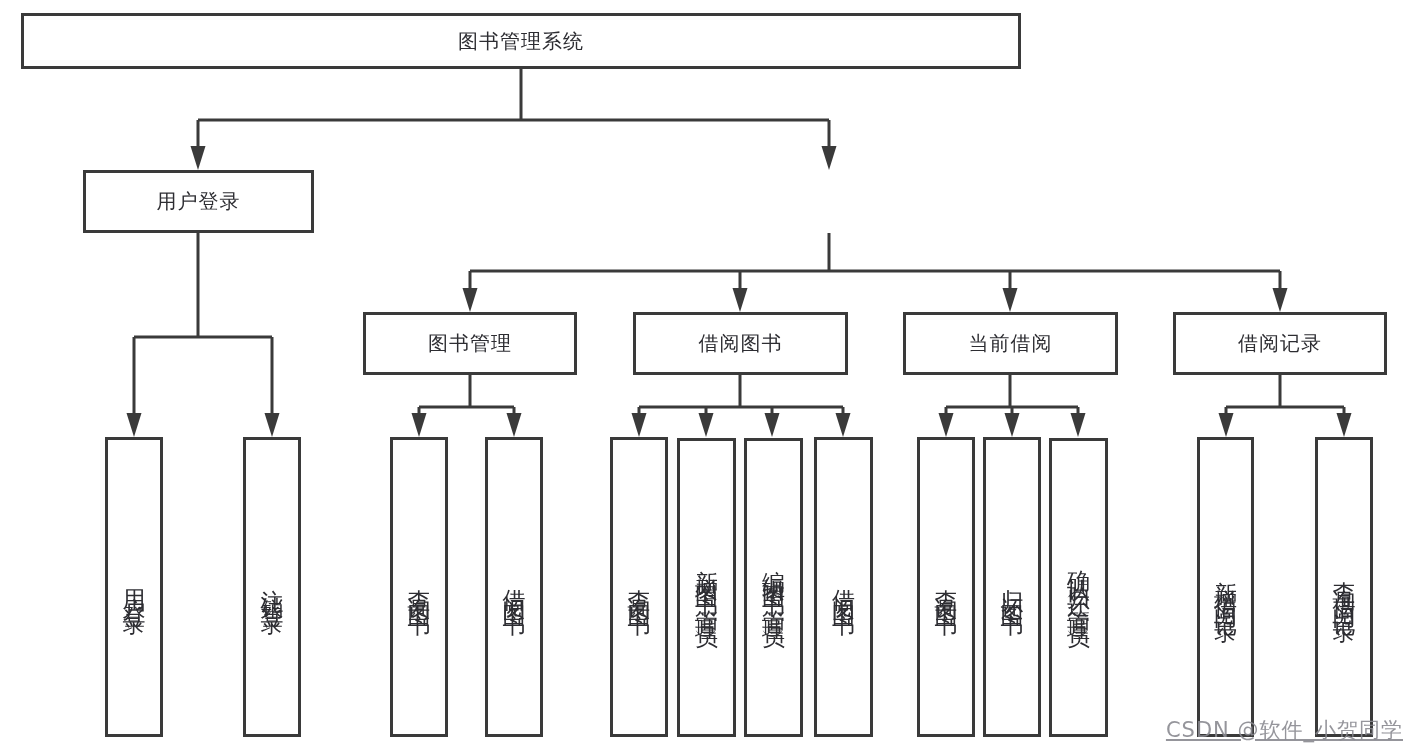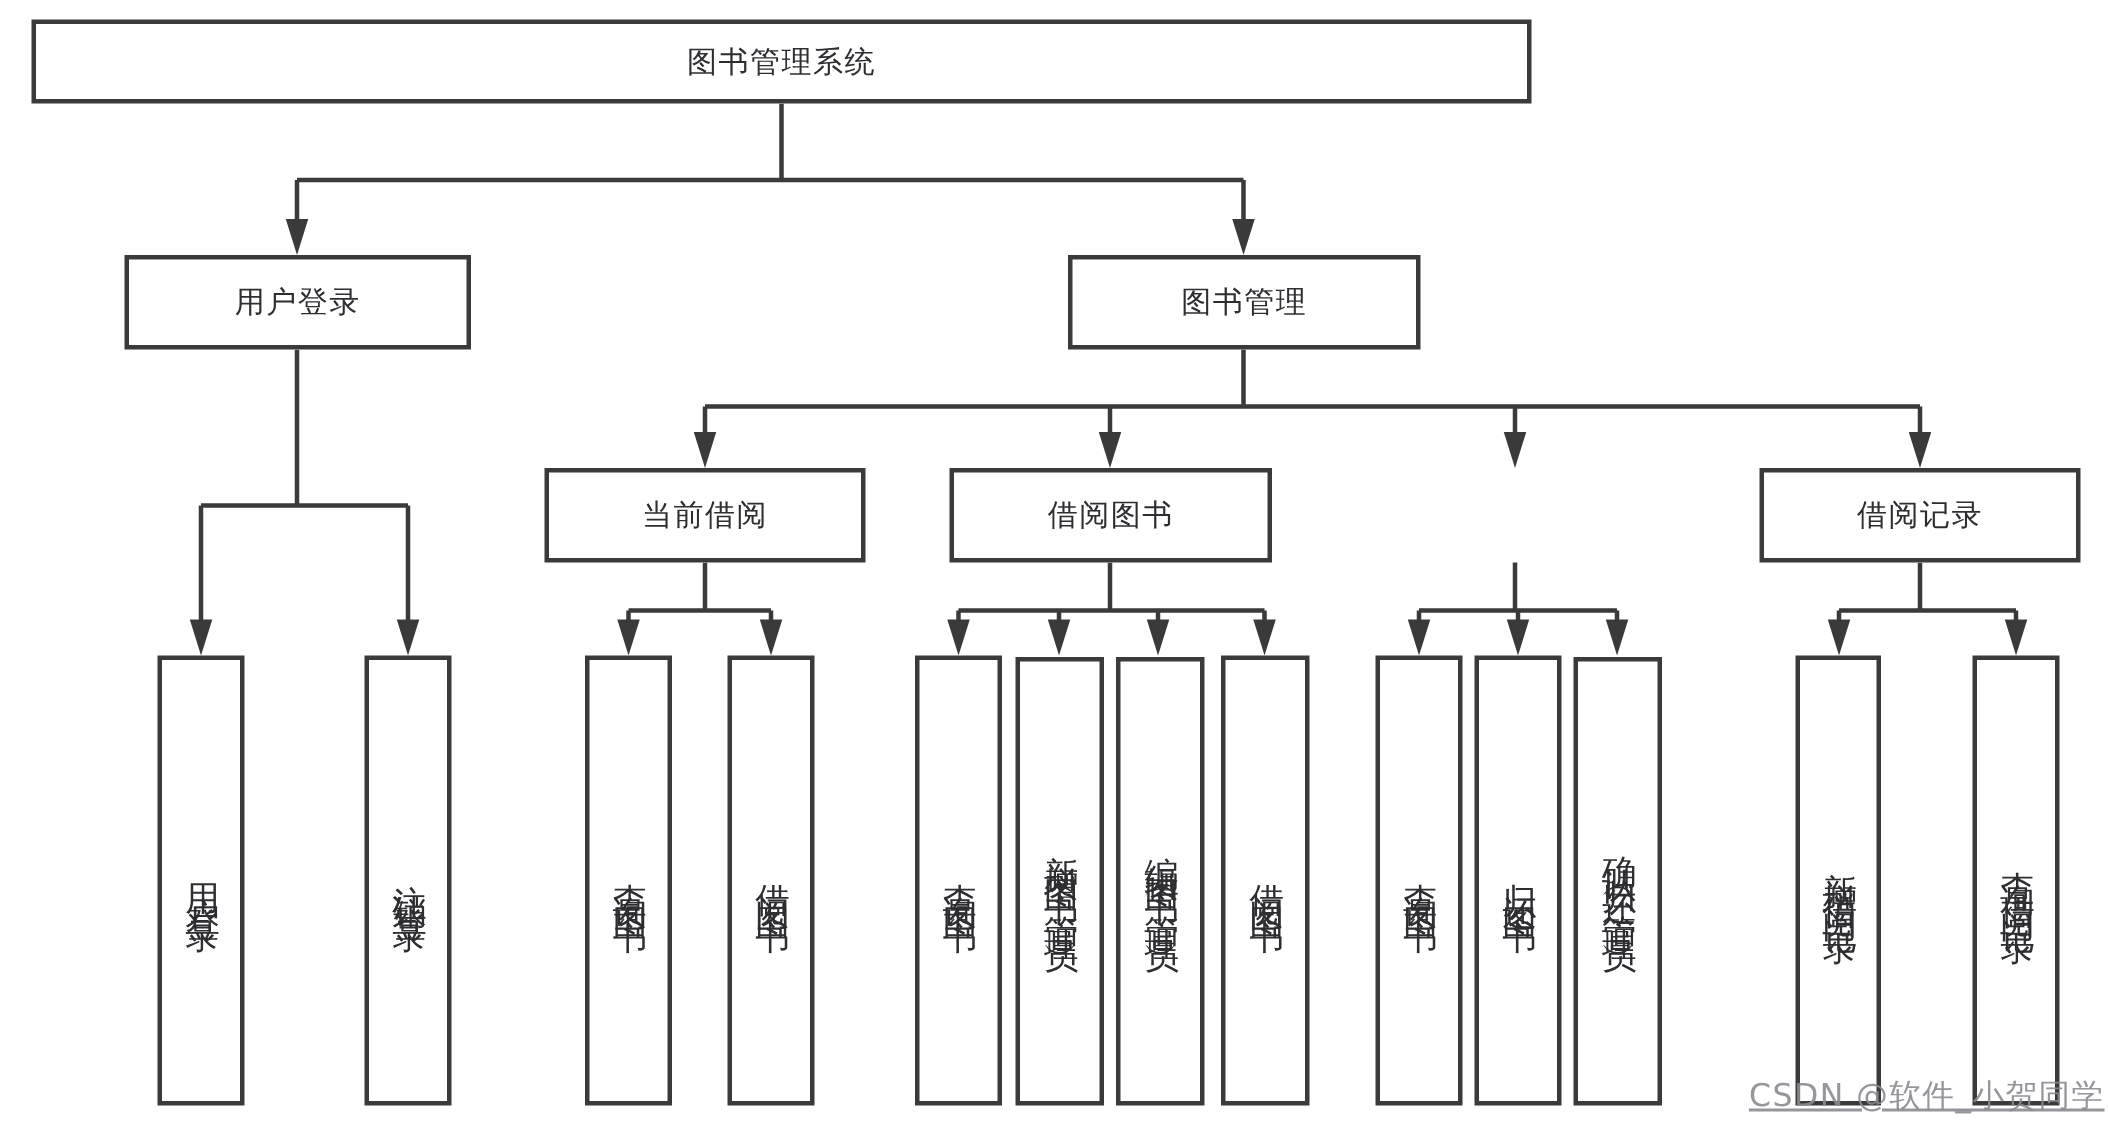--- a/index.html
+++ b/index.html
@@ -83,29 +83,29 @@
     <polygon points="1336.5,413 1351.5,413 1344,437"></polygon>
   </svg>
 
   <div class="box h" style="left:21px;top:13px;width:1000px;height:56px">
     <span>图书管理系统</span>
   </div>
 
   <div class="box h" style="left:83px;top:170px;width:231px;height:63px">
     <span>用户登录</span>
   </div>
-  <div class="box h" style="left:712px;top:170px;width:235px;height:63px">
-    <span>图书管理</span>
-  </div>
 
   <div class="box h" style="left:363px;top:312px;width:214px;height:63px">
-    <span>当前借阅</span>
+    <span>图书管理</span>
   </div>
   <div class="box h" style="left:633px;top:312px;width:215px;height:63px">
     <span>借阅图书</span>
+  </div>
+  <div class="box h" style="left:903px;top:312px;width:215px;height:63px">
+    <span>当前借阅</span>
   </div>
   <div class="box h" style="left:1173px;top:312px;width:214px;height:63px">
     <span>借阅记录</span>
   </div>
 
   <div class="box v" style="left:105px;top:437px;width:58px;height:300px">
     <span>用户登录</span>
   </div>
   <div class="box v" style="left:243px;top:437px;width:58px;height:300px">
     <span>注销登录</span>

